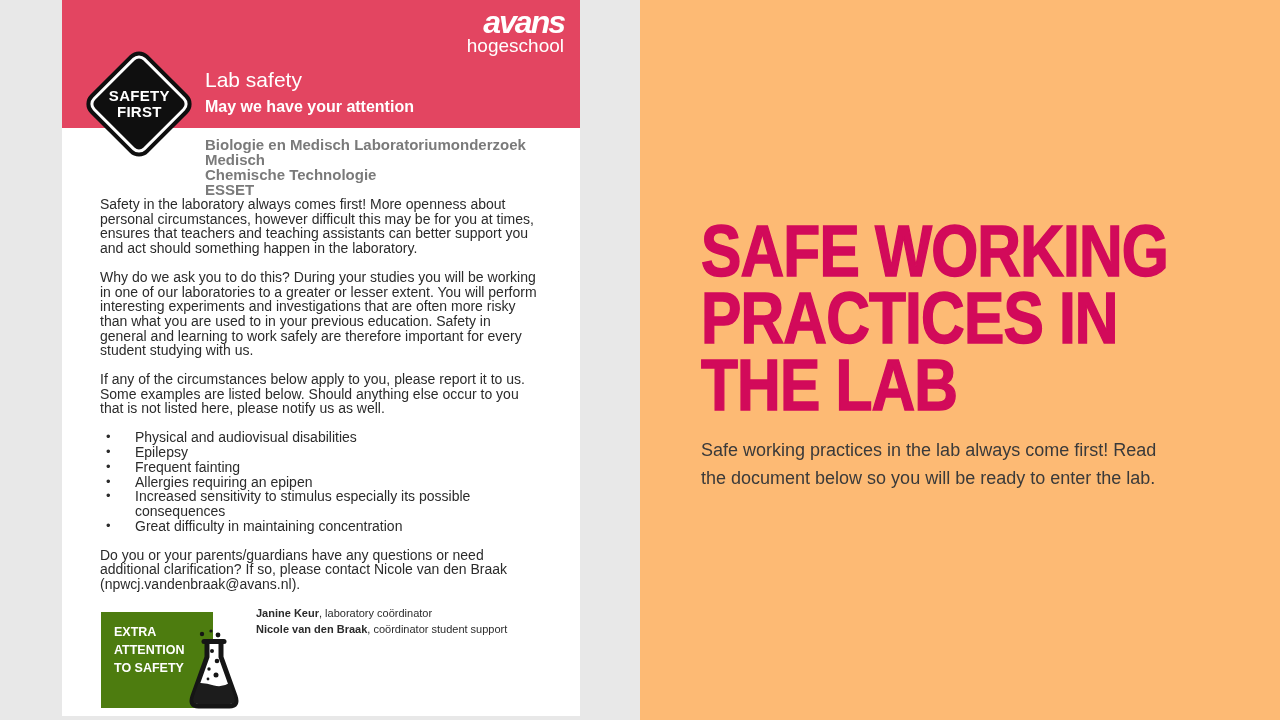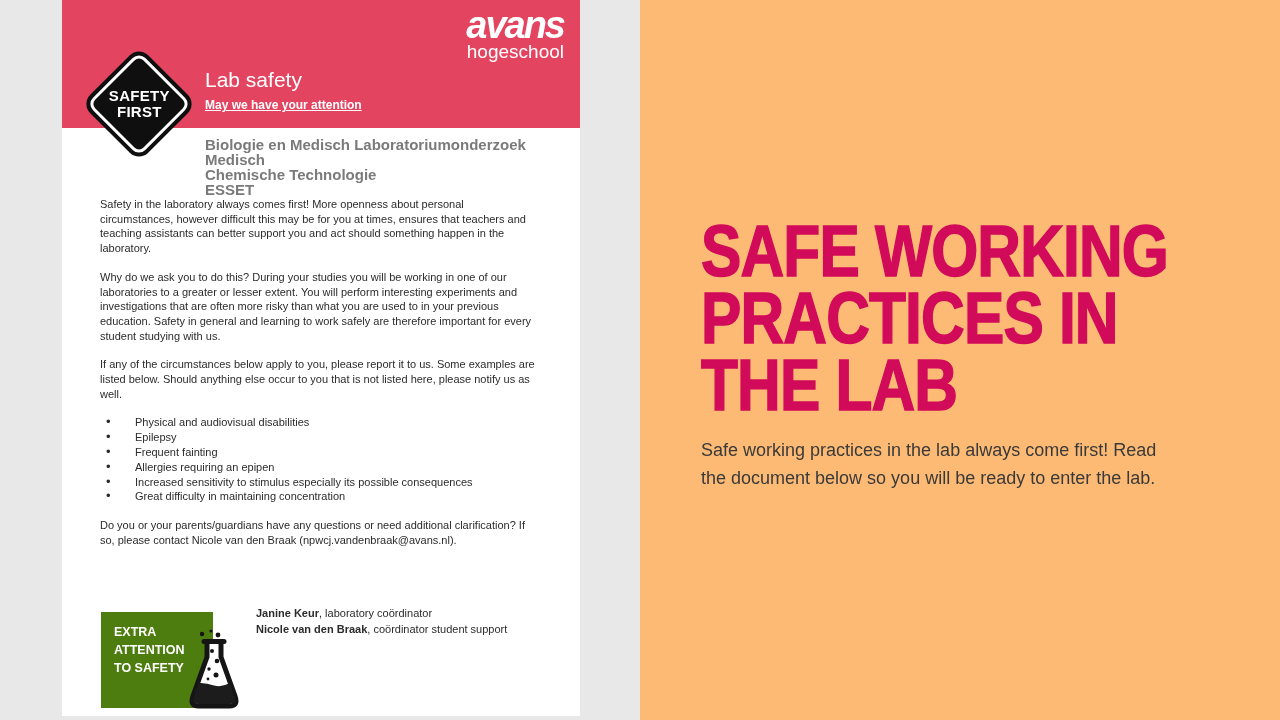--- a/index.html
+++ b/index.html
@@ -13,45 +13,45 @@
     background:#e8e8e8; }
 
   .doc-page { position:absolute; left:62px; top:0; width:518px; height:716px;
     background:#ffffff; overflow:hidden; }
 
   
   .doc-header { position:absolute; left:0; top:0; width:518px; height:128px;
     background:#e34561; }
 
   .logo { position:absolute; right:16px; top:6px; text-align:right; color:#fff; }
-  .logo-main { font-size:38px; font-weight:bold; font-style:italic;
+  .logo-main { font-size:32px; font-weight:bold; font-style:italic;
     letter-spacing:-2px; line-height:1; }
   .logo-sub { font-size:19px; margin-top:-3px; letter-spacing:0; }
 
   .header-text { position:absolute; left:143px; top:68px; color:#fff; }
   .h-title { font-size:21px; font-weight:normal; line-height:1.1; }
-  .h-sub { font-size:12px; font-weight:bold; margin-top:7px;text-decoration:underline; }
+  .h-sub { font-size:16px; font-weight:bold; margin-top:7px; }
 
   
   .badge-wrap { position:absolute; left:25px; top:52px; width:104px; height:104px;
     display:flex; align-items:center; justify-content:center; }
   .diamond { width:74px; height:74px; transform:rotate(45deg);
     background:#0f0f0f; border:3px solid #ffffff; border-radius:9px;
     box-shadow:0 0 0 4px #0f0f0f; display:flex; align-items:center; justify-content:center; }
   .diamond-text { transform:rotate(-45deg); color:#fff; font-weight:bold;
     font-size:15px; line-height:16px; text-align:center; letter-spacing:.3px; }
   .diamond-text span { display:block; }
 
   
   .programs { position:absolute; left:143px; top:137px; }
   .program-line { font-size:15px; font-weight:bold; color:#7a7a7a; line-height:15px; }
 
   
   .doc-body { position:absolute; left:38px; top:197px; width:438px;
-    color:#2b2b2b; font-size:11px; line-height:14.7px; }
+    color:#2b2b2b; font-size:14px; line-height:14.7px; }
   .doc-p { margin-bottom:14px; }
   .doc-bullets { list-style:none; margin:0 0 14px 0; }
   .doc-bullets li { position:relative; padding-left:35px; line-height:14.8px; }
   .doc-bullets li::before { content:"\2022"; position:absolute; left:6px; top:0;
     font-size:13px; }
 
   
   .extra-box { position:absolute; left:39px; top:612px; width:112px; height:96px;
     background:#4d7c0f; padding:11px 0 0 13px; }
   .extra-line { color:#fff; font-weight:bold; font-size:12.5px; line-height:18px; }

